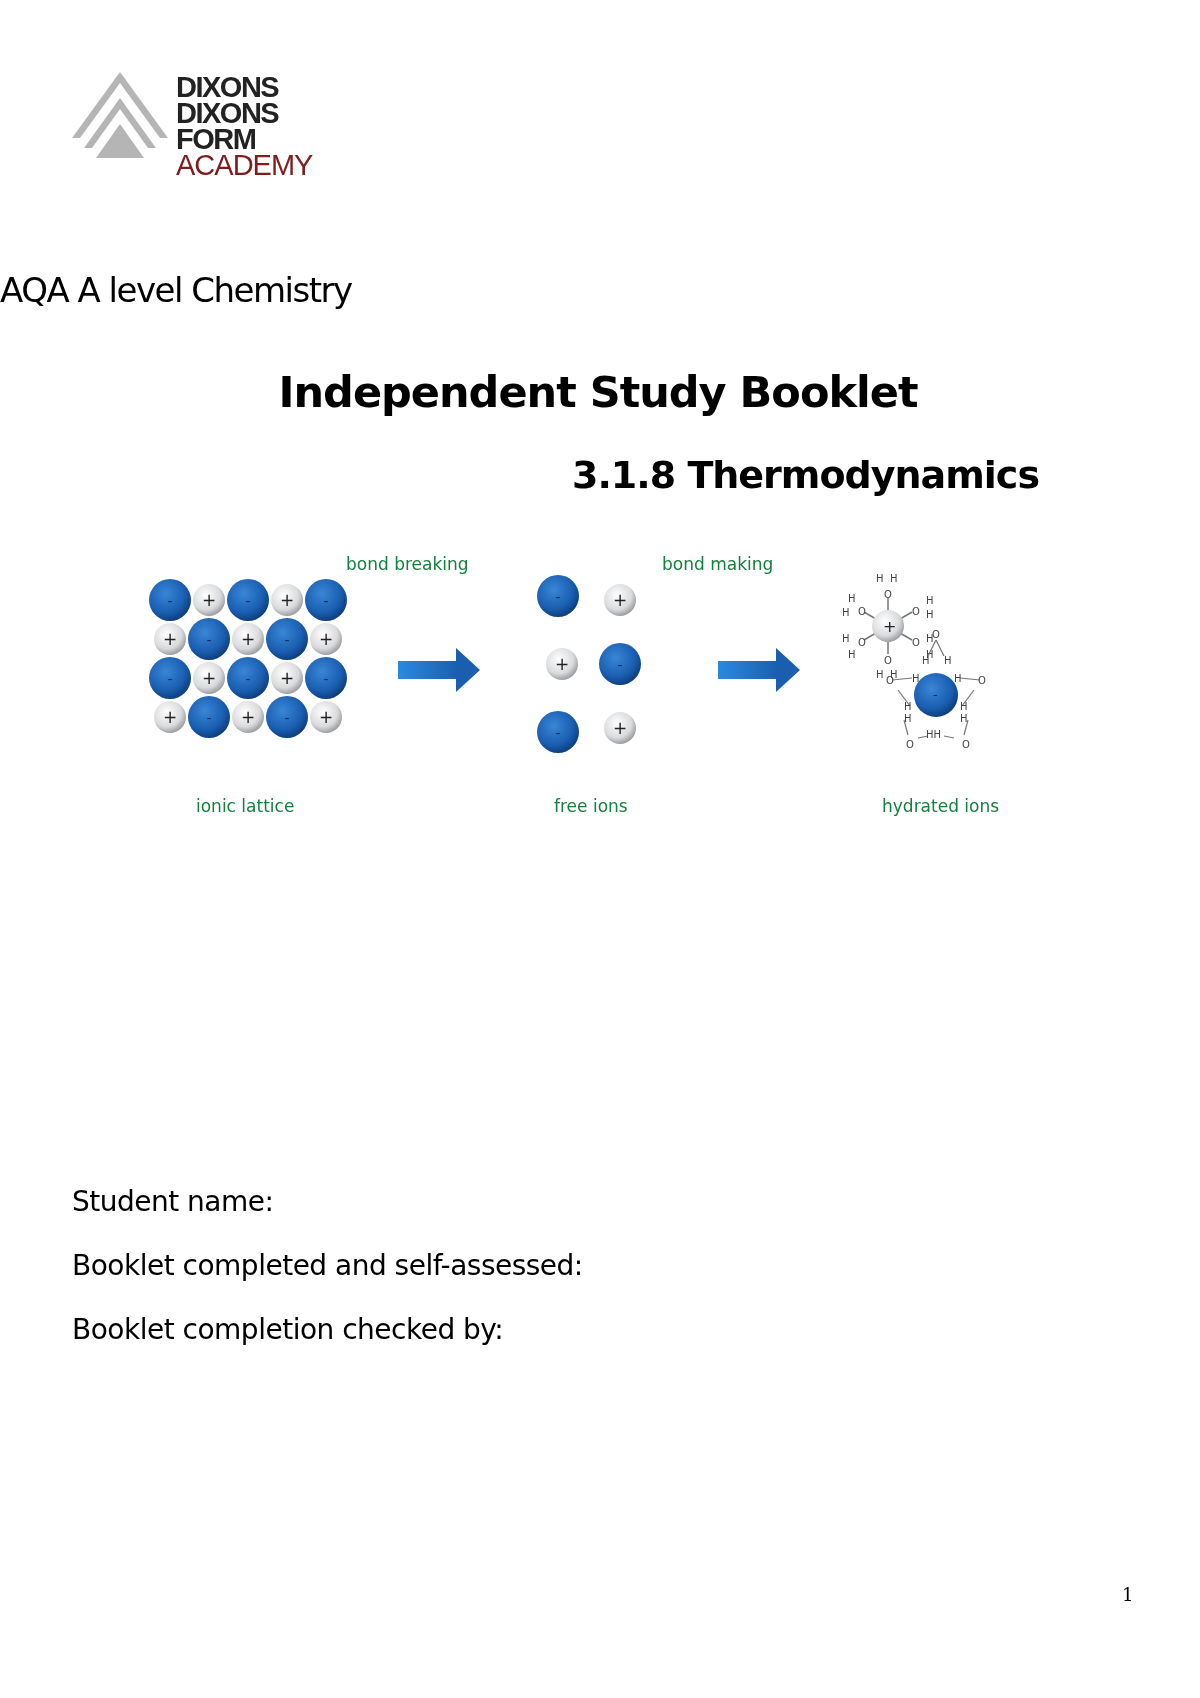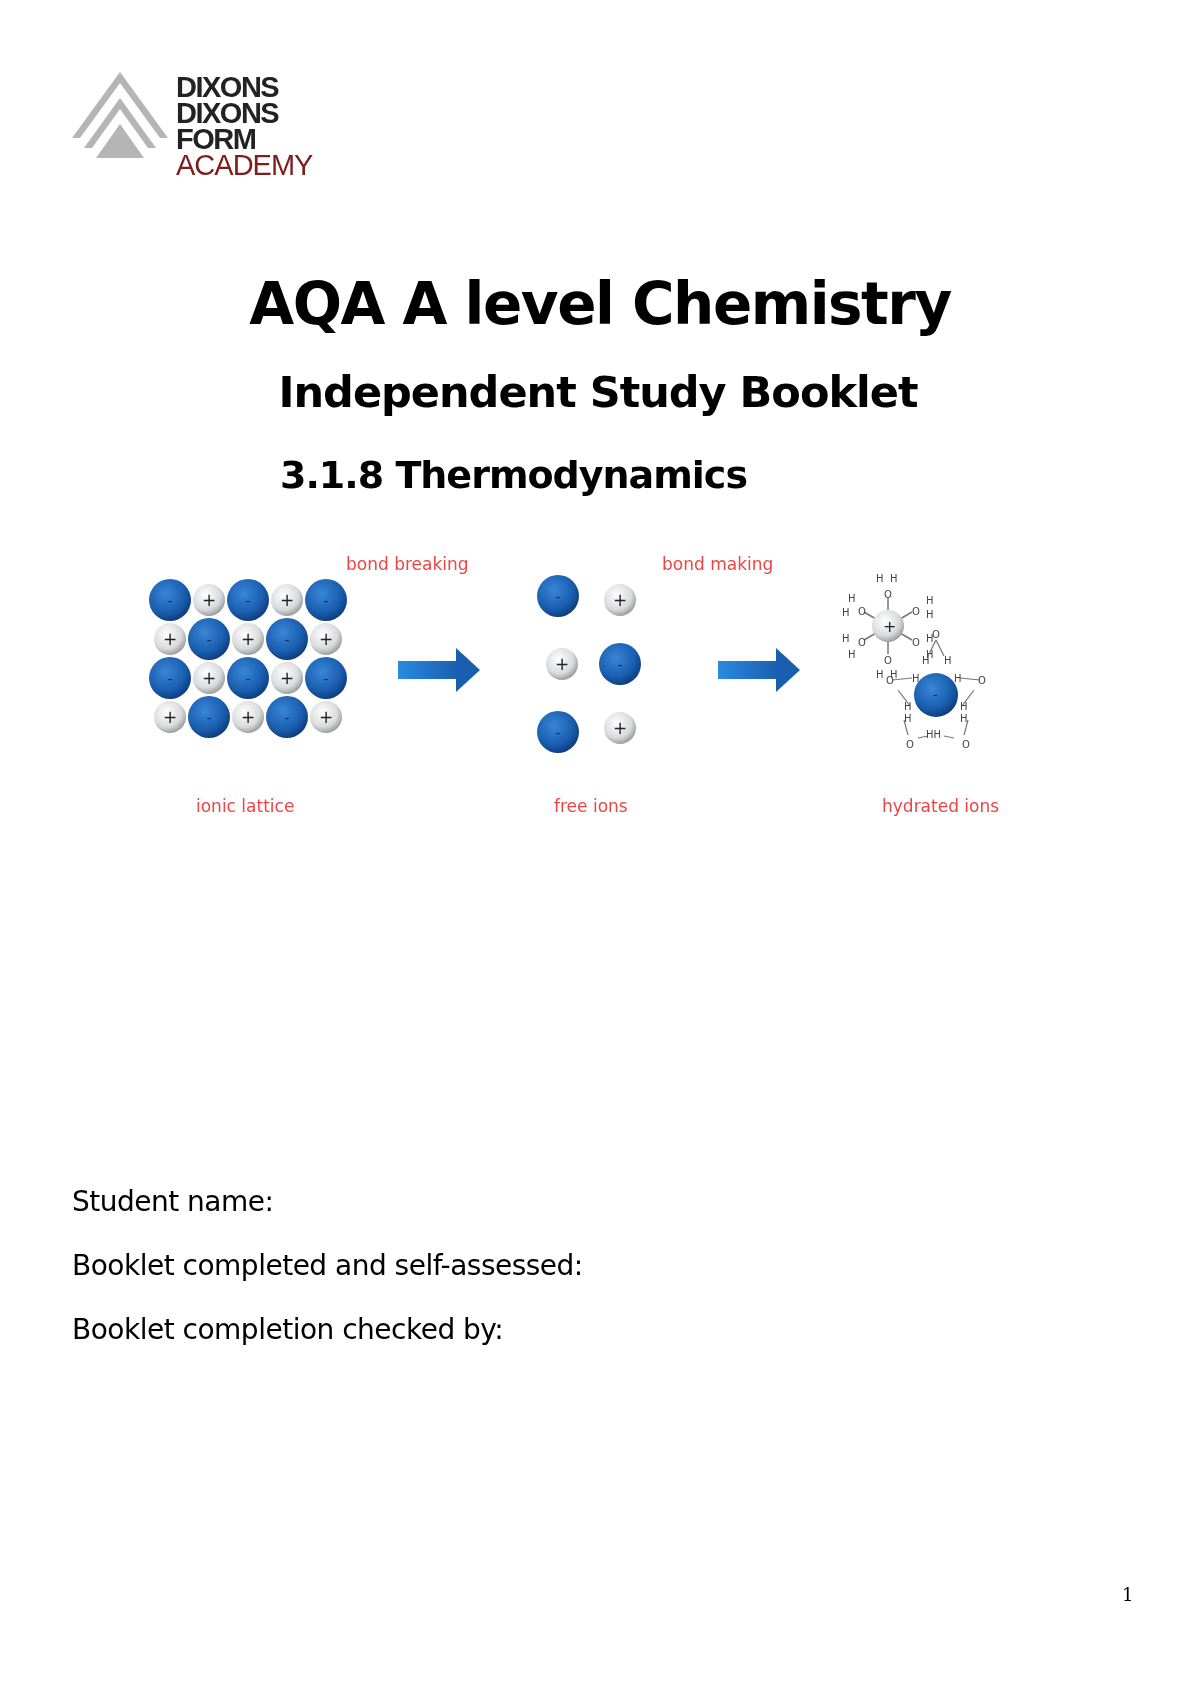--- a/index.html
+++ b/index.html
@@ -3,25 +3,25 @@
 <meta charset="utf-8">
 <style>
   html, body { margin: 0; padding: 0; background: #ffffff; }
   body { width: 1200px; height: 1698px; position: relative; overflow: hidden;
          font-family: "Liberation Sans", "DejaVu Sans", sans-serif; color: #000; }
   .logo { position: absolute; left: 72px; top: 72px; width: 272px; height: 86px; }
   .logo-text { position: absolute; left: 104px; top: 2px; line-height: 26px; }
   .logo-line { font-family: "Liberation Sans", sans-serif; font-size: 29px; color: #222; letter-spacing: -1.5px; display: block; }
   .logo-line.bold { font-weight: bold; }
   .logo-line.light { color: #7f1d1d; font-weight: normal; letter-spacing: -1px; }
-  .title-1 { position: absolute; top: 270px; width: 1200px; text-align: center; font-size: 58px; font-weight: bold; font-family: "DejaVu Sans", sans-serif; letter-spacing: -1.5px; }
+  .title-1 { position: absolute; top: 270px; width: 1200px; text-align: left; font-size: 34px; font-weight: normal; font-family: "DejaVu Sans", sans-serif; letter-spacing: -1.5px; }
   .title-2 { position: absolute; top: 367px; width: 1196px; text-align: center; font-size: 43px; font-weight: bold; font-family: "DejaVu Sans", sans-serif; letter-spacing: -1px; }
-  .title-3 { position: absolute; top: 453px; width: 1027px; text-align: center; font-size: 38px; font-weight: bold; font-family: "DejaVu Sans", sans-serif; letter-spacing: -1px; }
+  .title-3 { position: absolute; top: 453px; width: 1027px; text-align: right; font-size: 38px; font-weight: bold; font-family: "DejaVu Sans", sans-serif; letter-spacing: -1px; padding-left: 12px; }
   .diagram { position: absolute; left: 148px; top: 560px; width: 910px; height: 270px; }
-  .diagram-label { position: absolute; font-family: "DejaVu Sans", sans-serif; font-size: 17px; color: #ef4444; }
+  .diagram-label { position: absolute; font-family: "DejaVu Sans", sans-serif; font-size: 17px; color: #15803d; }
   .fields { position: absolute; left: 72px; top: 1182px; }
   .field { font-family: "DejaVu Sans", sans-serif; font-size: 28px; height: 64px; line-height: 40px; letter-spacing: -0.5px; }
   .page-number { position: absolute; left: 1122px; top: 1584px; font-size: 18px; font-family: "DejaVu Serif", serif; }
 </style>
 </head>
 <body>
 
 <div class="logo">
   <svg width="96" height="86" viewBox="0 0 96 86" style="position:absolute;left:0;top:0">
     <polygon points="48,0 96,66 88,66 48,11 8,66 0,66" fill="#b5b5b5"></polygon>

